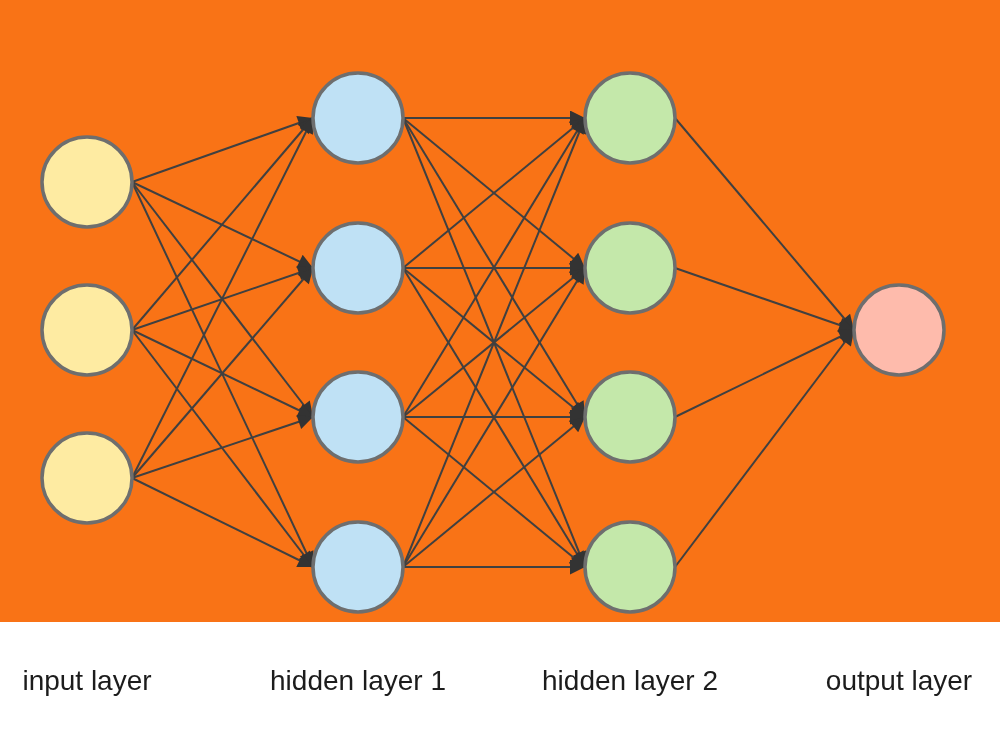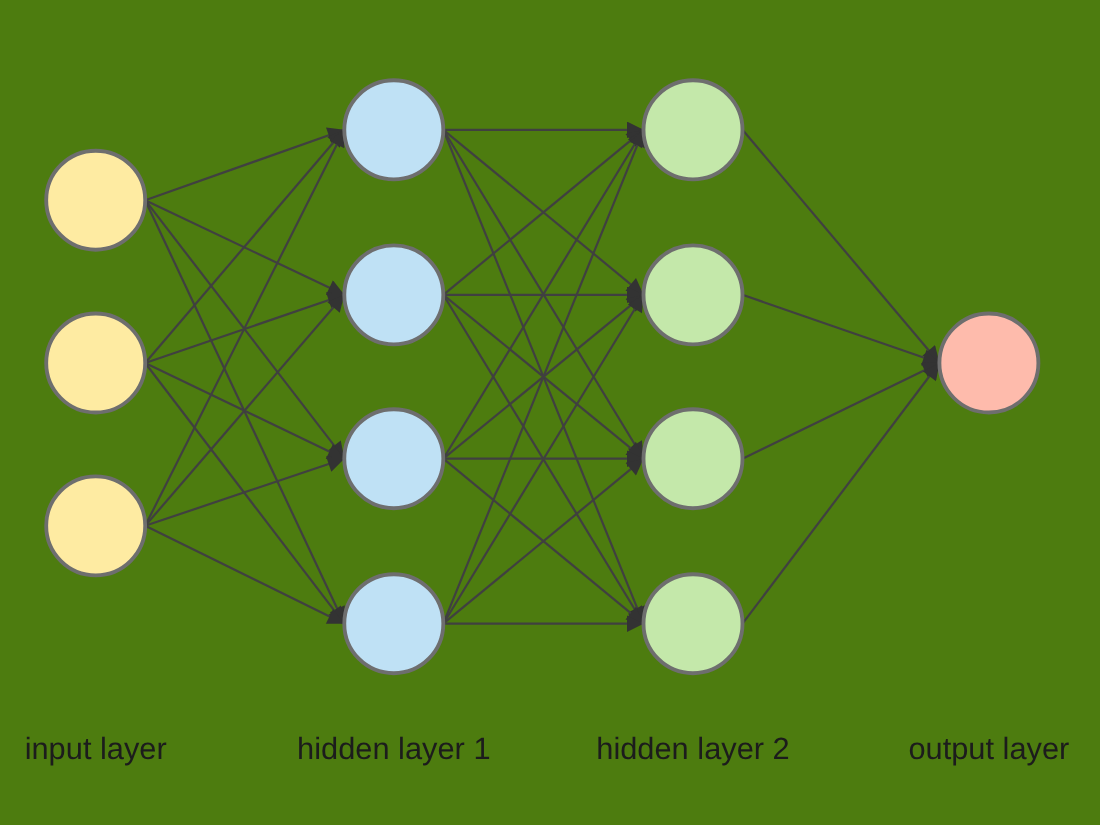--- a/index.html
+++ b/index.html
@@ -7,22 +7,22 @@
     padding: 0;
     background: #ffffff;
     width: 1000px;
     height: 750px;
     overflow: hidden;
     font-family: "Liberation Sans", sans-serif;
   }
   .canvas {
     position: relative;
     width: 1000px;
-    height: 750px;
-    background: #4d7c0f;
+    height: 622px;
+    background: #f97316;
   }
   svg { display: block; }
   .layer-label {
     font-family: "Liberation Sans", sans-serif;
   }
 </style>
 </head>
 <body style="background: rgb(255, 255, 255);">
 
 <div class="canvas">

